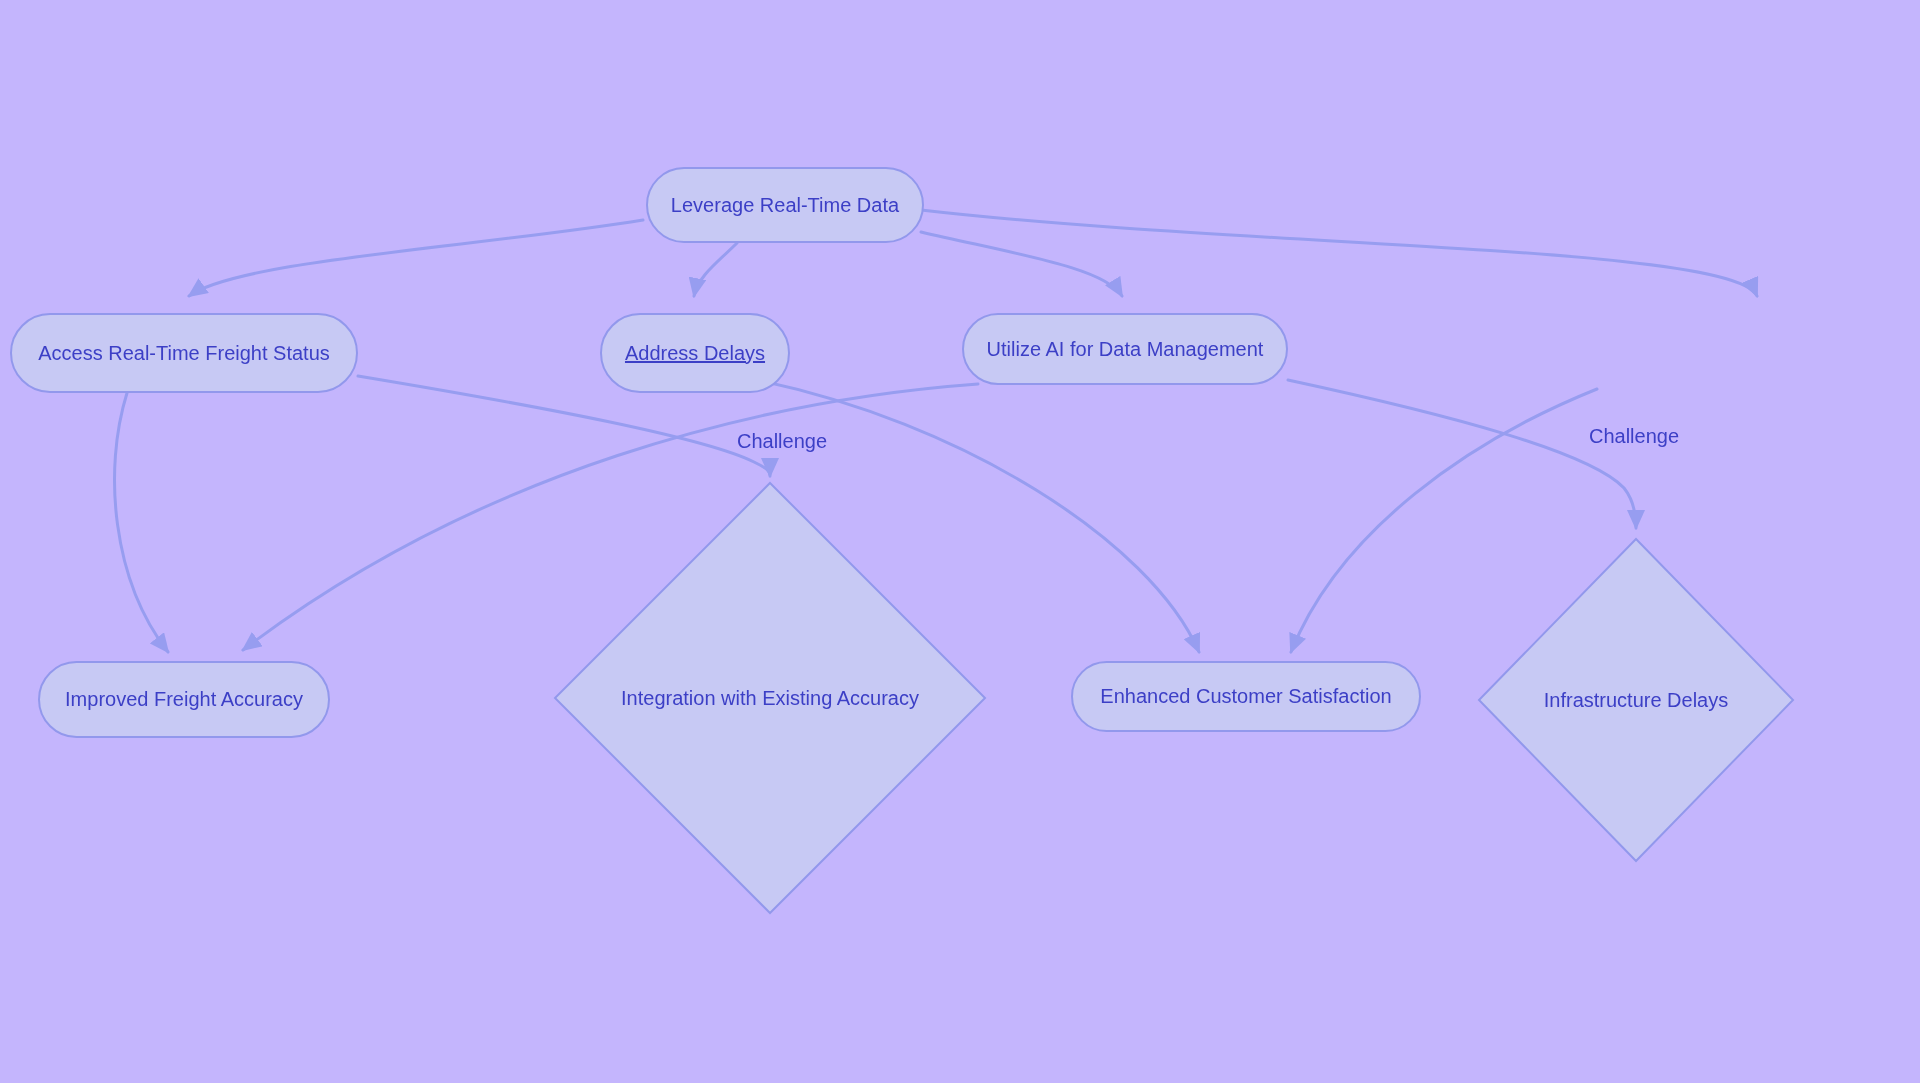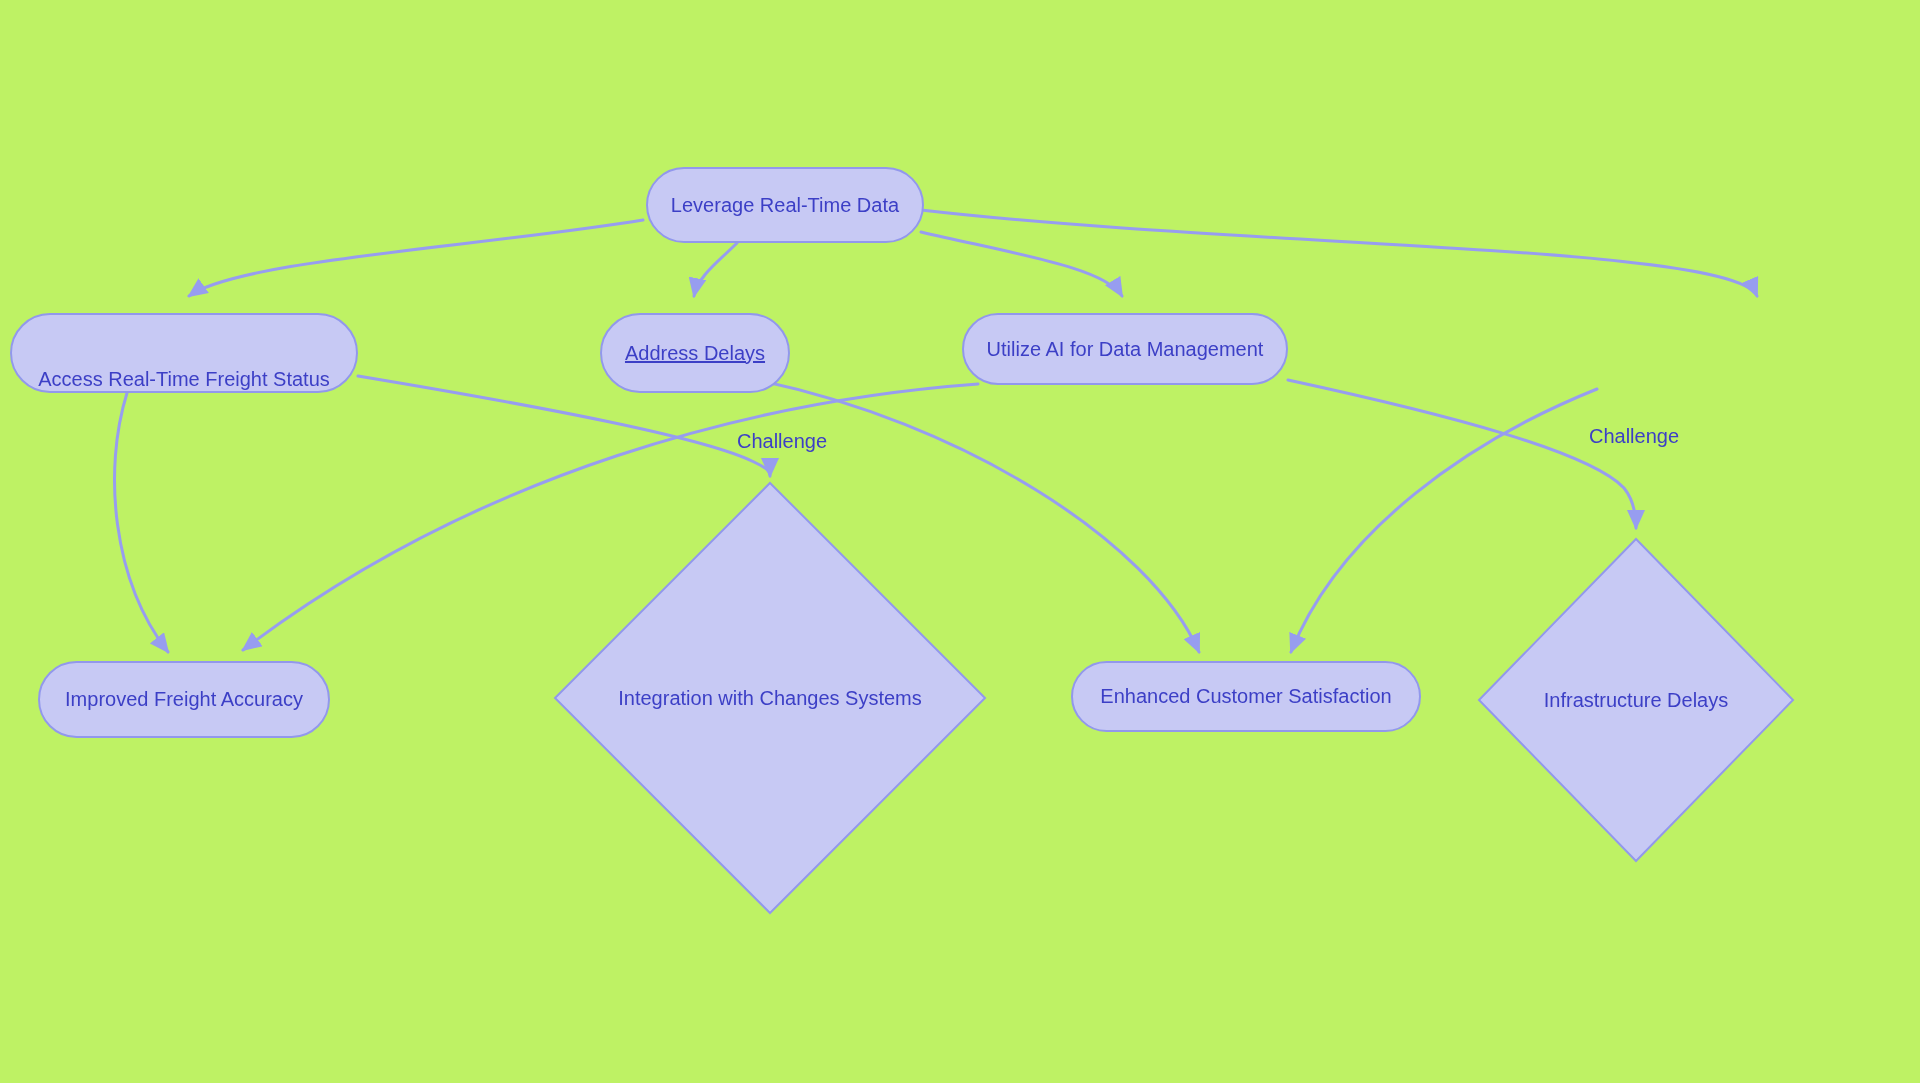--- a/index.html
+++ b/index.html
@@ -1,19 +1,19 @@
 <!DOCTYPE html>
 <html><head>
 <meta charset="utf-8">
 <style>
   html,body{margin:0;padding:0;background:#ffffff;}
   #canvas{
     position:relative;
     width:1920px;height:1083px;
-    background:#bef264;
+    background:#c4b5fd;
     font-family:"Liberation Sans", sans-serif;
     overflow:hidden;
   }
   #edges{position:absolute;left:0;top:0;width:1920px;height:1083px;}
   .node{
     position:absolute;
     box-sizing:border-box;
     background:#c7c9f4;
     border:2px solid #9298ec;
     border-radius:40px;
@@ -34,21 +34,21 @@
   .edge-label{
     position:absolute;
     display:flex;align-items:center;justify-content:center;
     color:#3c3fc6;
     font-size:20px;
     white-space:nowrap;
     text-align:center;
   }
   
   #n-root        {left:646px; top:167px; width:278px; height:76px;}
-  #n-access      {left:10px;  top:313px; width:348px; height:80px;align-items:flex-end;}
+  #n-access      {left:10px;  top:313px; width:348px; height:80px;}
   #n-delays      {left:600px; top:313px; width:190px; height:80px;text-decoration:underline;}
   #n-utilize     {left:962px; top:313px; width:326px; height:72px;}
   #n-adapt       {left:1598px;top:313px; width:320px; height:80px;}
   #n-improved    {left:38px;  top:661px; width:292px; height:77px;}
   #n-enhanced    {left:1071px;top:661px; width:350px; height:71px;}
   #lbl-integration   {left:570px; top:683px; width:400px; height:30px;}
   #lbl-infrastructure{left:1486px;top:685px; width:300px; height:30px;}
   #lbl-challenge-left {left:682px; top:427px; width:200px; height:28px;}
   #lbl-challenge-right{left:1534px;top:422px; width:200px; height:28px;}
 </style>
@@ -94,21 +94,21 @@
     <span>Utilize AI for Data Management</span>
   </div>
   <div class="node" id="n-improved">
     <span>Improved Freight Accuracy</span>
   </div>
   <div class="node" id="n-enhanced">
     <span>Enhanced Customer Satisfaction</span>
   </div>
 
   <div class="diamond-label" id="lbl-integration">
-    <span>Integration with Changes Systems</span>
+    <span>Integration with Existing Accuracy</span>
   </div>
   <div class="diamond-label" id="lbl-infrastructure">
     <span>Infrastructure Delays</span>
   </div>
 
   <div class="edge-label" id="lbl-challenge-left">
     <span>Challenge</span>
   </div>
   <div class="edge-label" id="lbl-challenge-right">
     <span>Challenge</span>

